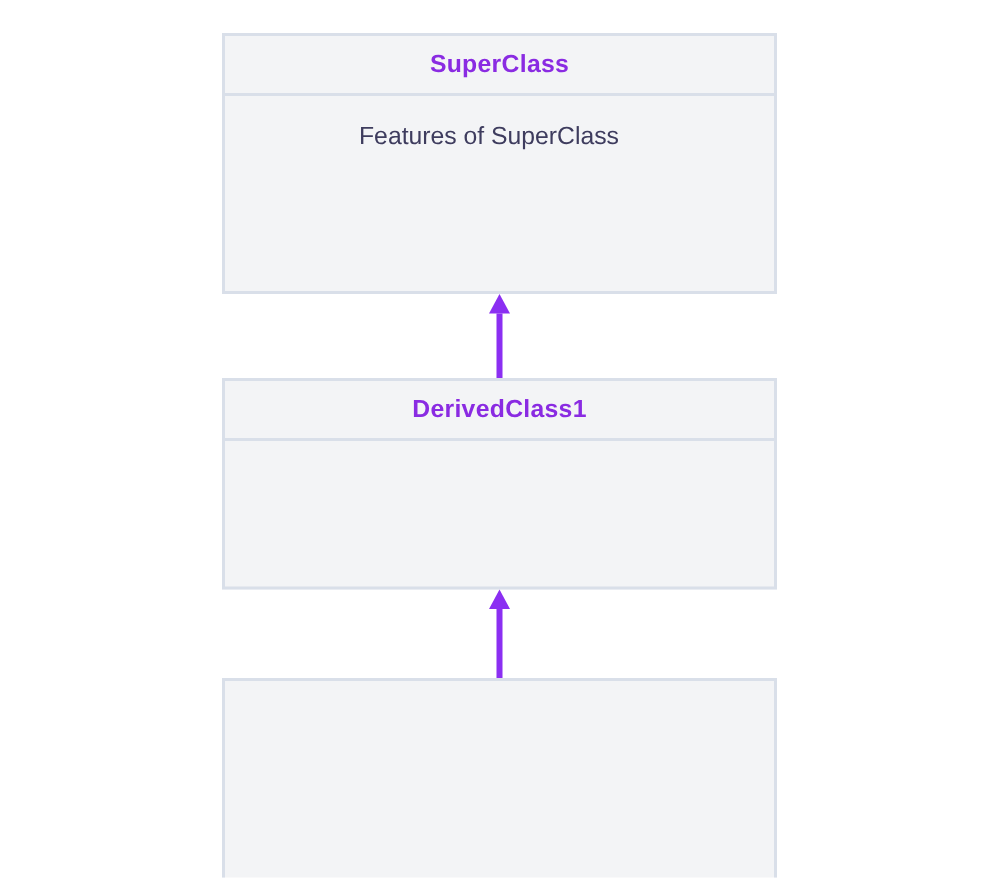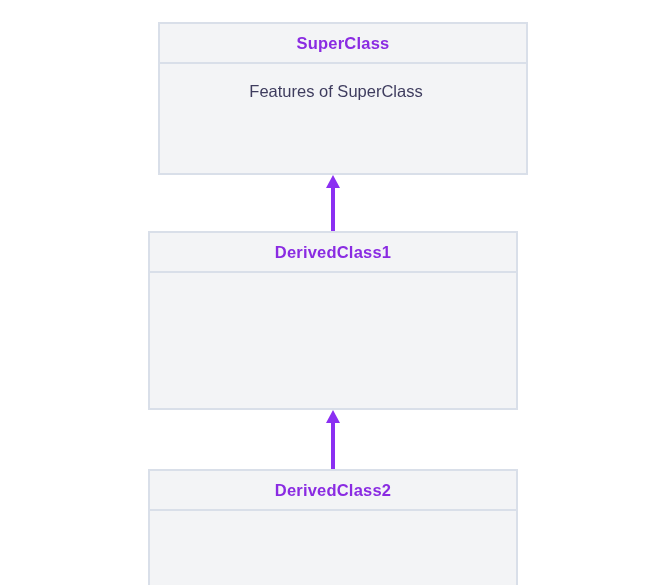--- a/index.html
+++ b/index.html
@@ -25,22 +25,22 @@
     display: flex;
     flex-direction: column;
   }
   .class-box {
     width: 370px;
     background: var(--box-fill);
     border: 2px solid var(--box-border);
     display: flex;
     flex-direction: column;
   }
-  .class-box.h145 { height: 153px; margin-left: 10px; }
-  .class-box.h141 { height: 179px; }
+  .class-box.h145 { height: 174px; }
+  .class-box.h141 { height: 141px; }
   .class-header {
     height: 40px;
     flex: 0 0 40px;
     border-bottom: 2px solid var(--box-border);
     display: flex;
     align-items: center;
     justify-content: center;
     color: var(--class-name-text);
     font-size: 16.5px;
     font-weight: 700;
@@ -99,16 +99,15 @@
   <div class="class-box h141">
     <div class="class-header">DerivedClass1</div>
   </div>
 
   <div class="arrow-gap g59">
     <div class="arrow-head"></div>
     <div class="arrow-stem"></div>
   </div>
 
   <div class="class-box h141">
-    <div class="class-header">DerivedClass2</div>
   </div>
 
 </div>
 
 </body></html>

